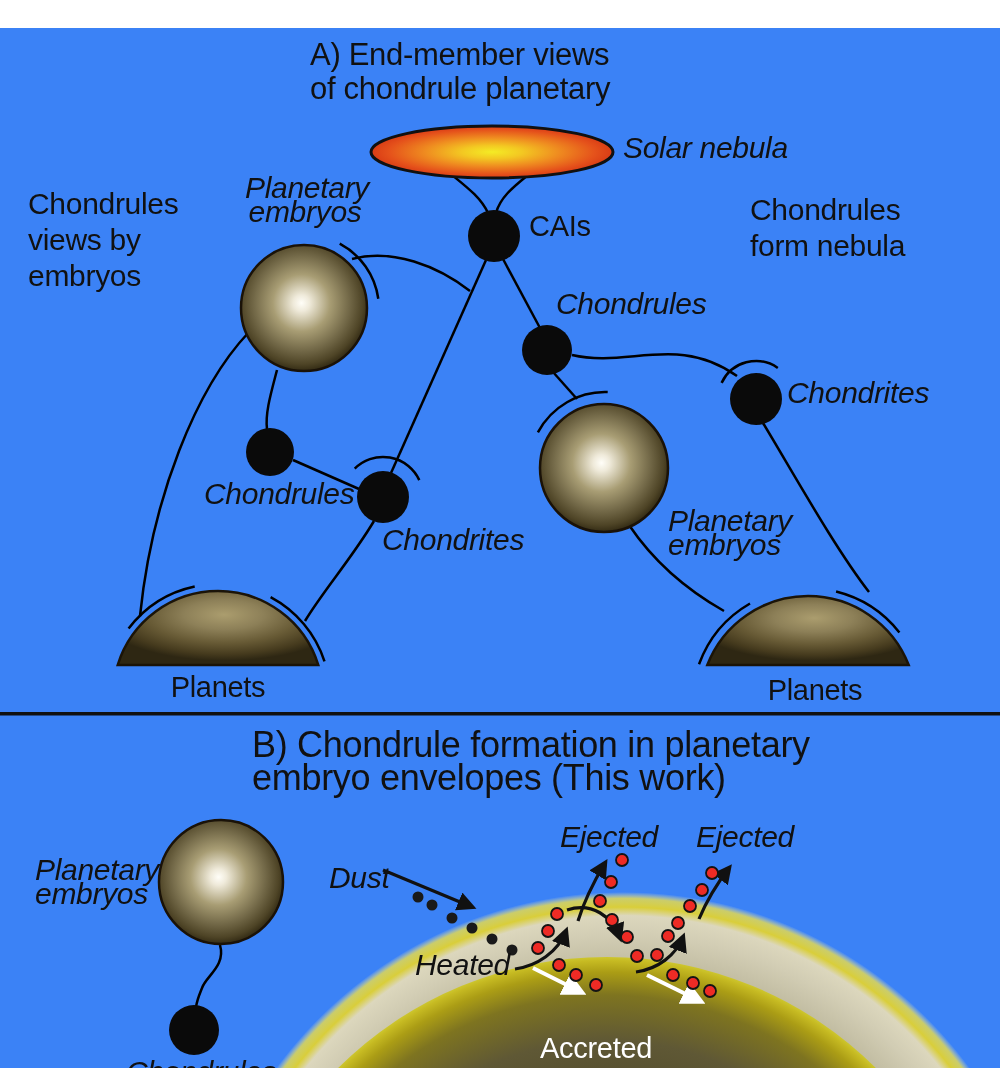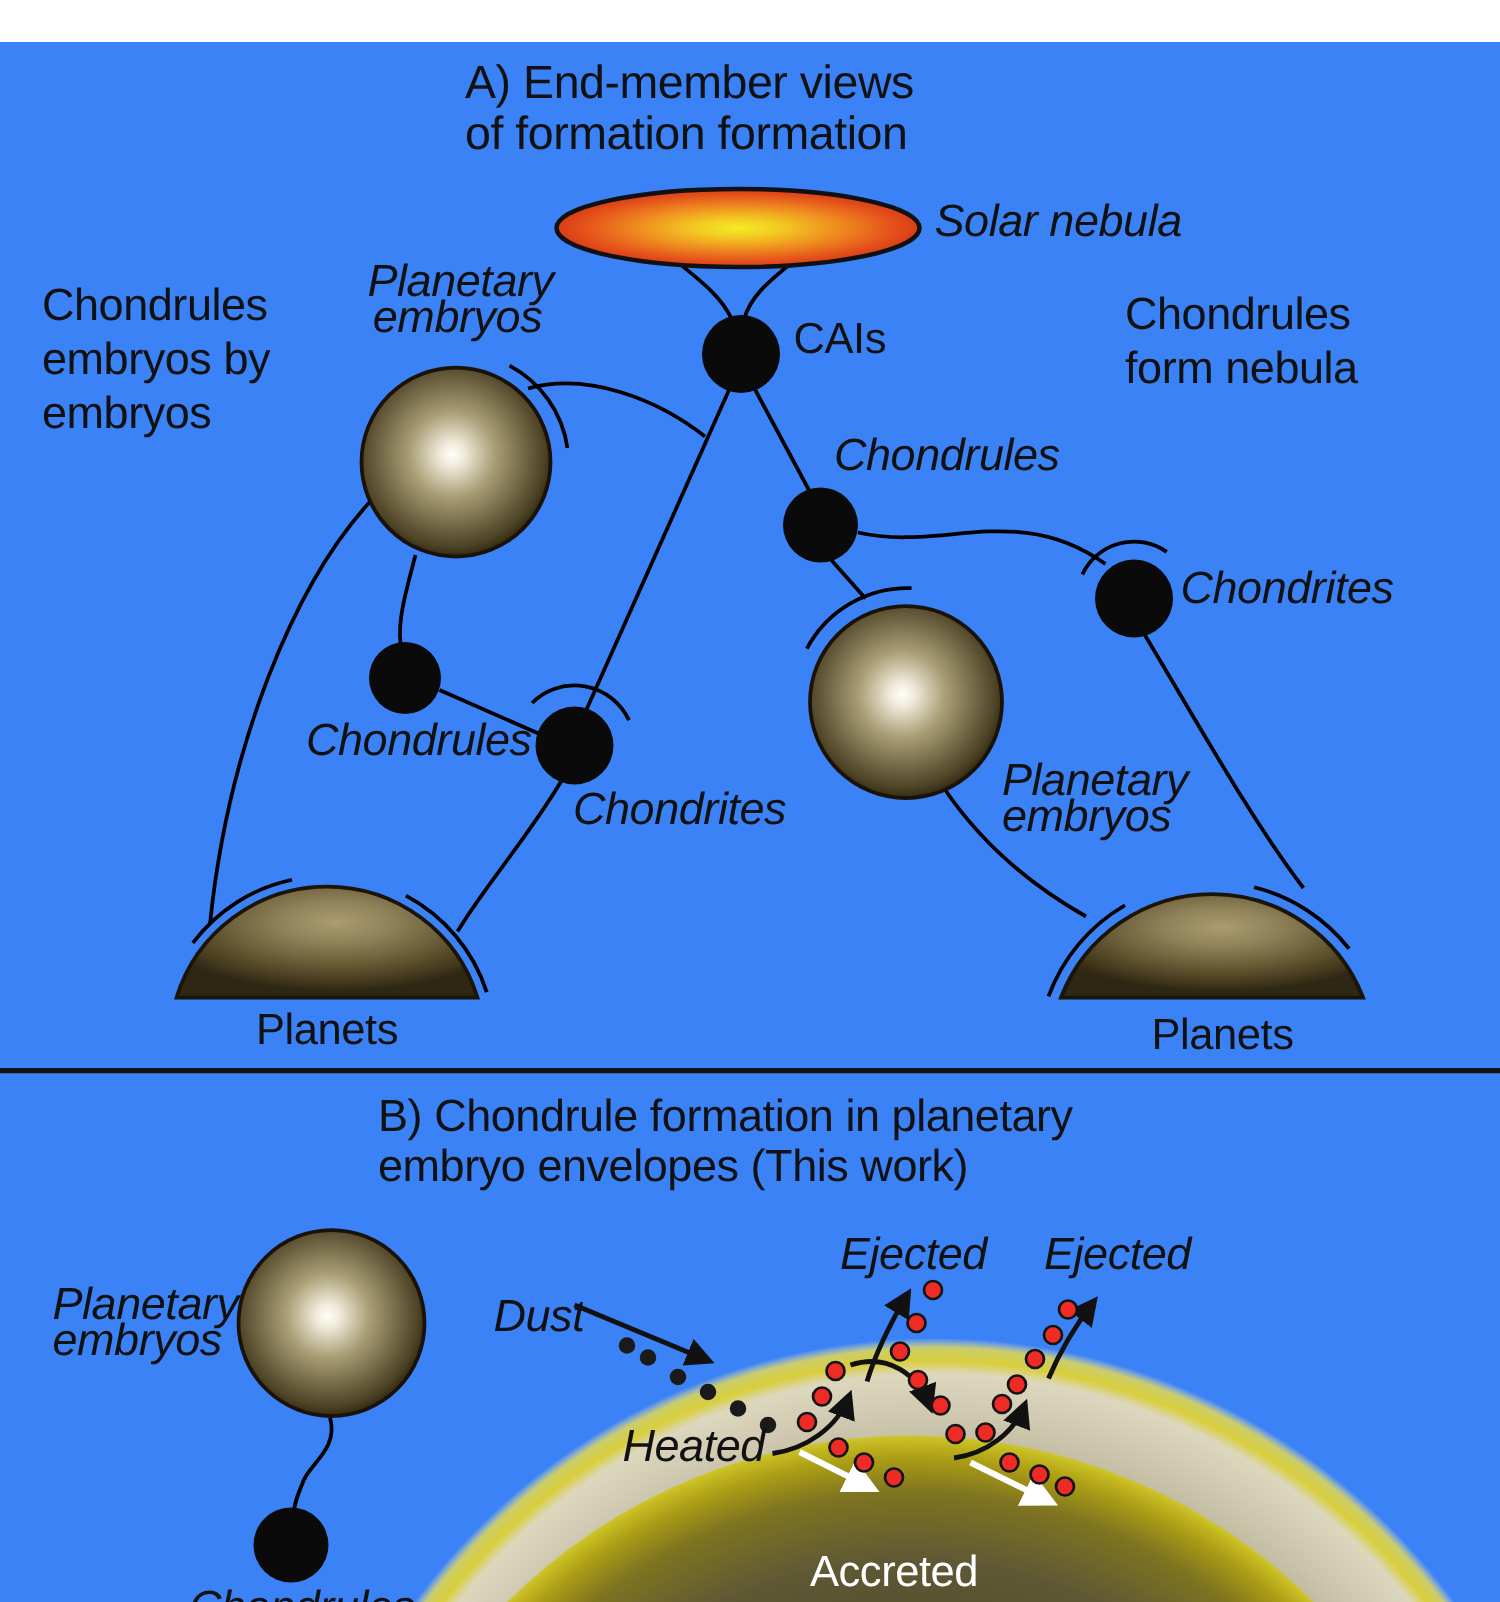--- a/index.html
+++ b/index.html
@@ -4,21 +4,21 @@
 <style>
   html,body{margin:0;padding:0;background:#fff;}
   #canvas{
     position:relative;width:1000px;height:1068px;background:#3b82f6;overflow:hidden;
     font-family:"Liberation Sans", sans-serif;color:#111;margin-top:28px;
   }
   #diagram-svg{position:absolute;left:0;top:0;}
   .lbl{position:absolute;white-space:nowrap;color:#111;letter-spacing:-0.3px;}
   .heading{font-size:30px;line-height:36px;}
   .title{font-size:31px;line-height:34px;}
-  .btitle{font-size:30px;line-height:33px;}
+  .btitle{font-size:36px;line-height:33px;}
   .small{font-size:30px;line-height:24px;font-style:italic;}
   .med{font-size:29px;line-height:25px;}
   .center{text-align:center;}
   .white{color:#ffffff;}
 </style>
 </head>
 <body>
 
 <div id="canvas">
 
@@ -166,26 +166,26 @@
     <circle cx="668" cy="908" r="6"></circle>
     <circle cx="678" cy="895" r="6"></circle>
     <circle cx="690" cy="878" r="6"></circle>
     <circle cx="702" cy="862" r="6"></circle>
     <circle cx="712" cy="845" r="6"></circle>
   </g>
 </svg>
 
 <div class="lbl title" style="left:310px;top:10px;">
   <div>A) End-member views</div>
-  <div>of formation formation</div>
+  <div>of chondrule planetary</div>
 </div>
 
 <div class="lbl heading" style="left:28px;top:158px;">
   <div>Chondrules</div>
-  <div>embryos by</div>
+  <div>views by</div>
   <div>embryos</div>
 </div>
 
 <div class="lbl heading" style="left:750px;top:164px;">
   <div>Chondrules</div>
   <div>form nebula</div>
 </div>
 
 <div class="lbl small" style="left:623px;top:108px;">Solar nebula</div>
 <div class="lbl med" style="left:529px;top:186px;">CAIs</div>

